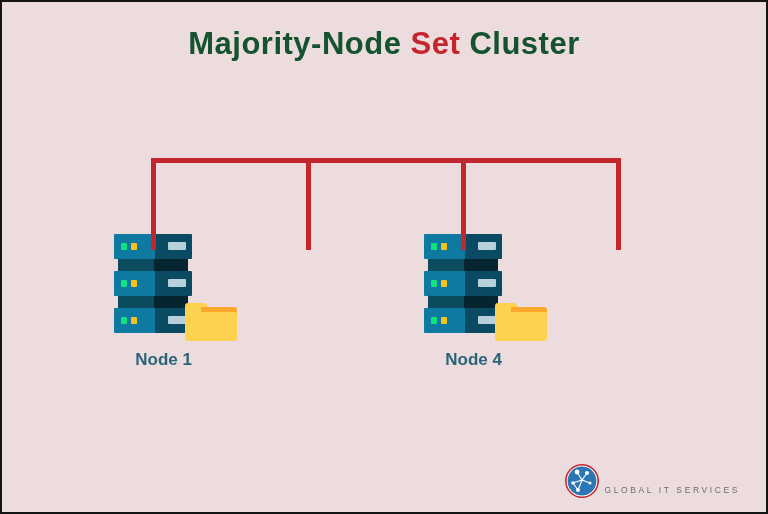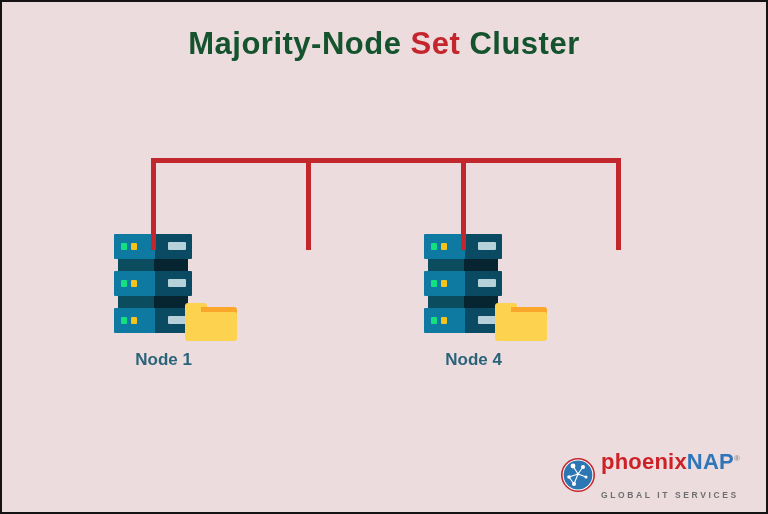--- a/index.html
+++ b/index.html
@@ -73,21 +73,21 @@
     position:absolute;right:26px;bottom:13px;
     display:flex;align-items:center;gap:5px;
   }
   .logo-text{display:flex;flex-direction:column;line-height:1;}
   .brand{font-size:22px;font-weight:bold;letter-spacing:0.2px;white-space:nowrap;}
   .brand .p-red{color:#cc2127;}
   .brand .p-blue{color:#2e75ba;}
   .brand .tm{font-size:8px;color:#8c8c8c;vertical-align:super;}
   .tagline{
     margin-top:18px;font-size:8.5px;letter-spacing:2.6px;
-    color:#6d6e71;font-weight:bold;white-space:nowrap;
+    color:#6d6e71;font-weight:normal;white-space:nowrap;
   }
 </style>
 </head>
 <body>
 
 <div class="canvas">
 
   <h1 class="title"><span class="t-blue">Majority-Node</span>
 <span class="t-red">Set</span>
 <span class="t-blue">Cluster</span></h1>
@@ -171,18 +171,17 @@
       <g fill="#ffffff">
         <circle cx="13" cy="9" r="2.4"></circle>
         <circle cx="23" cy="10" r="2.0"></circle>
         <circle cx="9" cy="20" r="1.8"></circle>
         <circle cx="26" cy="20" r="1.5"></circle>
         <circle cx="14" cy="27" r="2.0"></circle>
         <circle cx="18" cy="17" r="1.3"></circle>
       </g>
     </svg>
     <div class="logo-text">
-      <div class="brand"><span class="p-red">phoenix</span><span class="p-blue">NAP</span><span class="tm">®</span></div>
       <div class="tagline">GLOBAL IT SERVICES</div>
     </div>
   </div>
 
 </div>
 
 </body></html>

